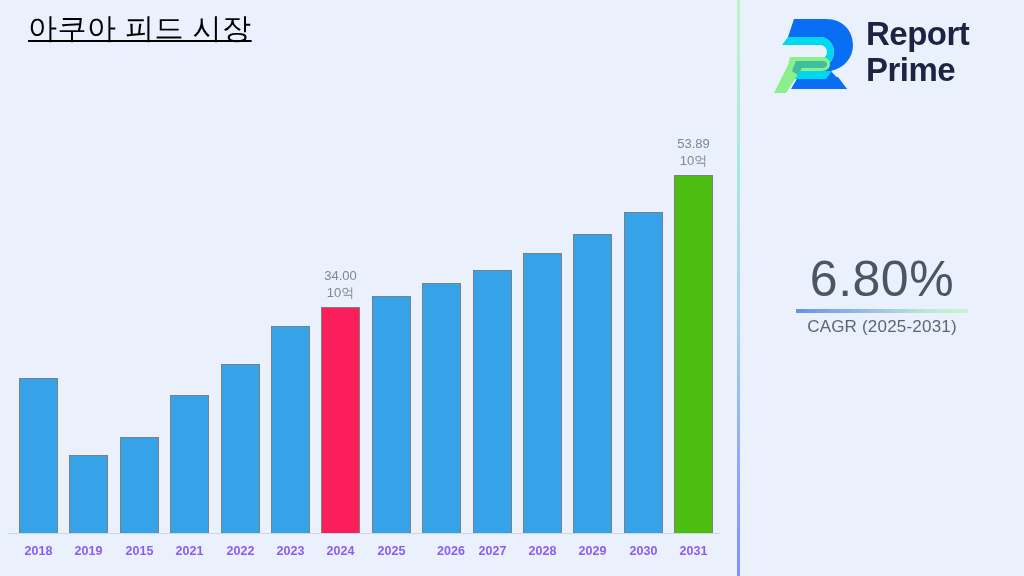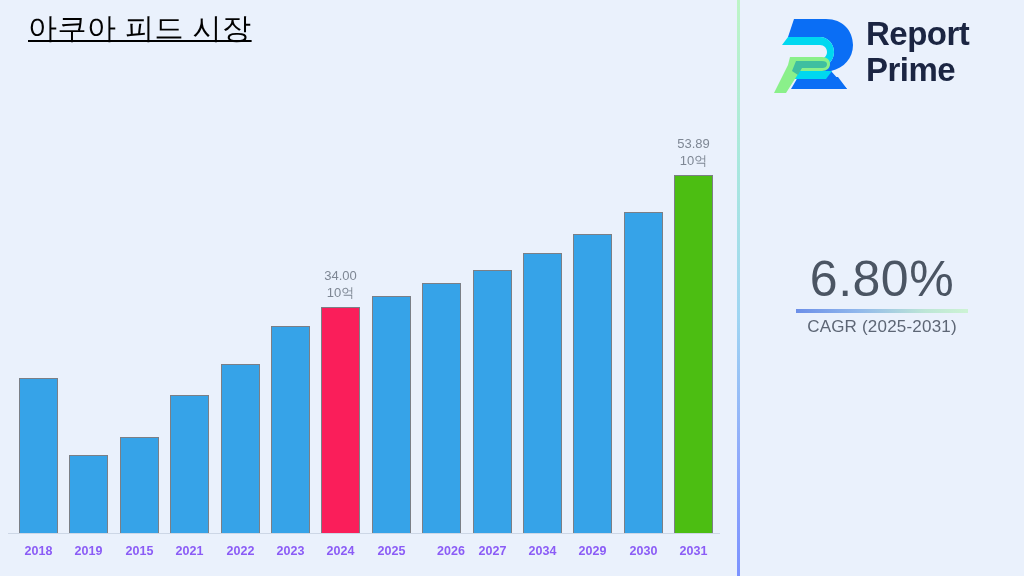--- a/index.html
+++ b/index.html
@@ -189,21 +189,21 @@
           <div>10억</div>
         </div>
         <div class="tick-label" style="left: 310.5px; width: 60px;">2024</div>
         <div class="bar blue" style="left: 372px; width: 39px; top: 296px; height: 237px;"></div>
         <div class="tick-label" style="left: 361.5px; width: 60px;">2025</div>
         <div class="bar blue" style="left: 422px; width: 39px; top: 283px; height: 250px;"></div>
         <div class="tick-label" style="left: 421px; width: 60px;">2026</div>
         <div class="bar blue" style="left: 473px; width: 39px; top: 270px; height: 263px;"></div>
         <div class="tick-label" style="left: 462.5px; width: 60px;">2027</div>
         <div class="bar blue" style="left: 523px; width: 39px; top: 253px; height: 280px;"></div>
-        <div class="tick-label" style="left: 512.5px; width: 60px;">2034</div>
+        <div class="tick-label" style="left: 512.5px; width: 60px;">2028</div>
         <div class="bar blue" style="left: 573px; width: 39px; top: 234px; height: 299px;"></div>
         <div class="tick-label" style="left: 562.5px; width: 60px;">2029</div>
         <div class="bar blue" style="left: 624px; width: 39px; top: 212px; height: 321px;"></div>
         <div class="tick-label" style="left: 613.5px; width: 60px;">2030</div>
         <div class="bar green" style="left: 674px; width: 39px; top: 175px; height: 358px;"></div>
         <div class="bar-label" style="left: 648.5px; width: 90px; top: 135px;">
           <div>53.89</div>
           <div>10억</div>
         </div>
         <div class="tick-label" style="left: 663.5px; width: 60px;">2031</div>

